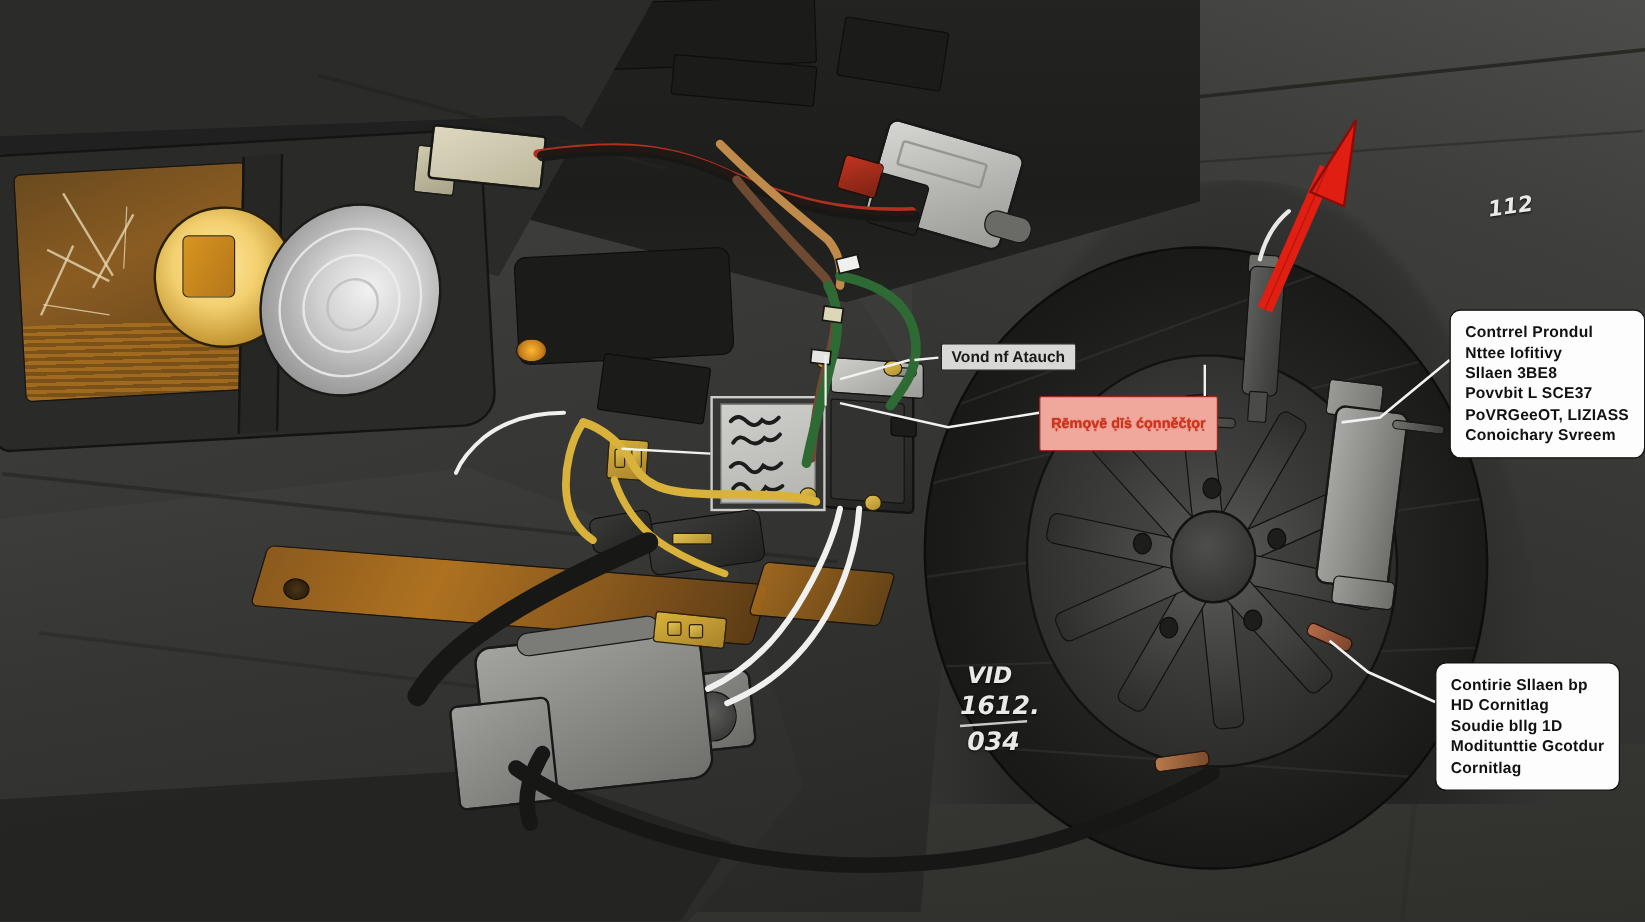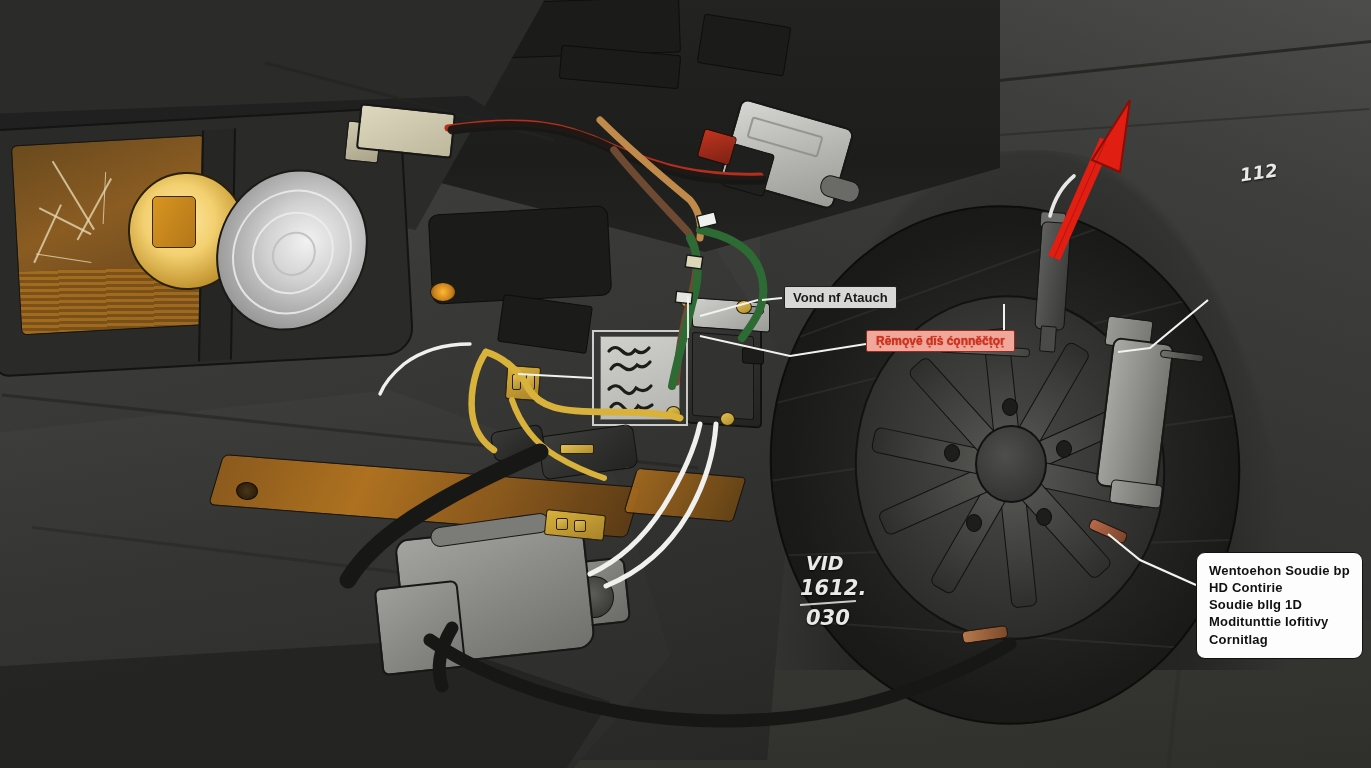--- a/index.html
+++ b/index.html
@@ -157,21 +157,21 @@
   
   svg.layer{position:absolute;left:0;top:0;width:1371px;height:768px;overflow:visible;}
 
   
   .callout{position:absolute;background:#fdfdfd;border:1.5px solid #111;border-radius:9px;
     padding:9px 12px 10px 12px;color:#111;line-height:1.32;font-weight:700;letter-spacing:.2px;}
   .callout div{white-space:nowrap;}
   .tag{position:absolute;background:#d8d8d6;border:1.4px solid #222;border-radius:2px;
     padding:3px 8px;color:#1a1a1a;font-weight:700;font-size:13px;white-space:nowrap;}
   .tag-red{position:absolute;background:#f0a79c;border:1.6px solid #9b2a1b;border-radius:2px;
-    padding:3px 9px;color:#d0321c;font-weight:700;font-size:12px;white-space:nowrap;
+    padding:15px 9px;color:#d0321c;font-weight:700;font-size:12px;white-space:nowrap;
     text-shadow:0 0 1px #b8301c;}
   .chalk{position:absolute;color:#e9e9e6;font-weight:700;font-style:italic;
     font-family:"DejaVu Sans",sans-serif;text-shadow:0 1px 2px rgba(0,0,0,.8);}
   .stencil{position:absolute;color:#c27a16;font-weight:800;font-style:italic;
     letter-spacing:1px;font-size:15px;}
 </style>
 </head>
 <body>
 
 <div id="stage">
@@ -367,28 +367,36 @@
     <g>
       <path d="M1054 258 L 1106 140" stroke="#e01e12" stroke-width="13" stroke-linecap="butt" fill="none"></path>
       <path d="M1092 160 L 1130 100 L 1120 172 Z" fill="#e01e12" stroke="#8c0d07" stroke-width="2"></path>
       <path d="M1054 258 L 1106 140" stroke="#8c0d07" stroke-width="1" fill="none" opacity=".5"></path>
     </g>
   </svg>
 
   <div class="tag" style="left:784px;top:286px;">Vond nf Atauch</div>
   <div class="tag-red" style="left:866px;top:330px;">Ŗēmǫṿē ḍīṡ ćǫṇṇěčțǫṛ</div>
 
+  <div class="callout" style="left:1208px;top:258px;font-size:13px;">
+    <div>Contrrel Prondul</div>
+    <div>Nttee Iofitivy</div>
+    <div>Sllaen 3BE8</div>
+    <div>Povvbit L SCE37</div>
+    <div>PoVRGeeOT, LIZIASS</div>
+    <div>Conoichary Svreem</div>
+  </div>
 
   <div class="callout" style="left:1196px;top:552px;font-size:13px;">
-    <div>Wentoehon Soudie bp</div>
-    <div>HD Contirie</div>
+    <div>Contirie Sllaen bp</div>
+    <div>HD Cornitlag</div>
     <div>Soudie bllg 1D</div>
-    <div>Moditunttie Iofitivy</div>
+    <div>Moditunttie Gcotdur</div>
     <div>Cornitlag</div>
   </div>
 
   <div class="chalk" style="left:806px;top:552px;font-size:19px;">VID</div>
   <div class="chalk" style="left:800px;top:576px;font-size:21px;">1612.</div>
   <div class="abs" style="left:800px;top:602px;width:56px;height:2px;background:#e9e9e6;transform:rotate(-4deg);opacity:.85"></div>
-  <div class="chalk" style="left:806px;top:606px;font-size:21px;">030</div>
+  <div class="chalk" style="left:806px;top:606px;font-size:21px;">034</div>
   <div class="chalk" style="left:1240px;top:162px;font-size:18px;transform:rotate(-8deg)">112</div>
 
 </div>
 
 </body></html>

